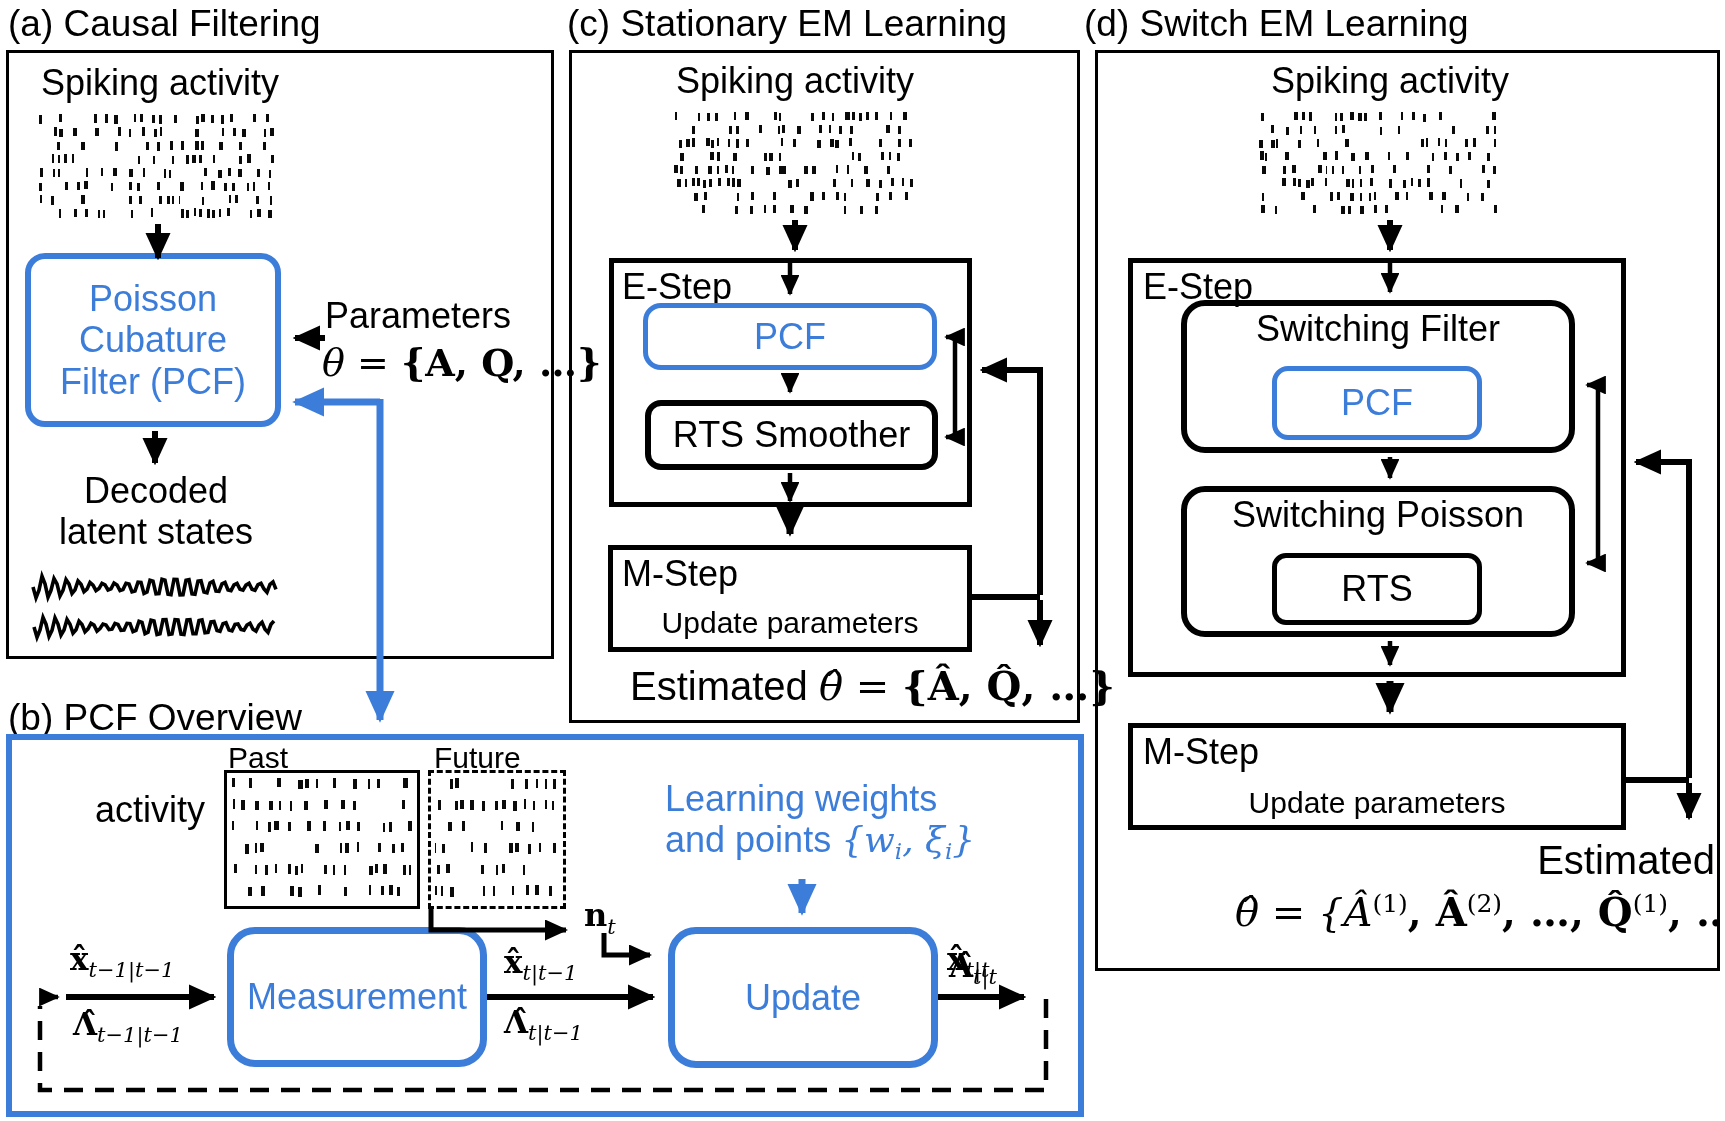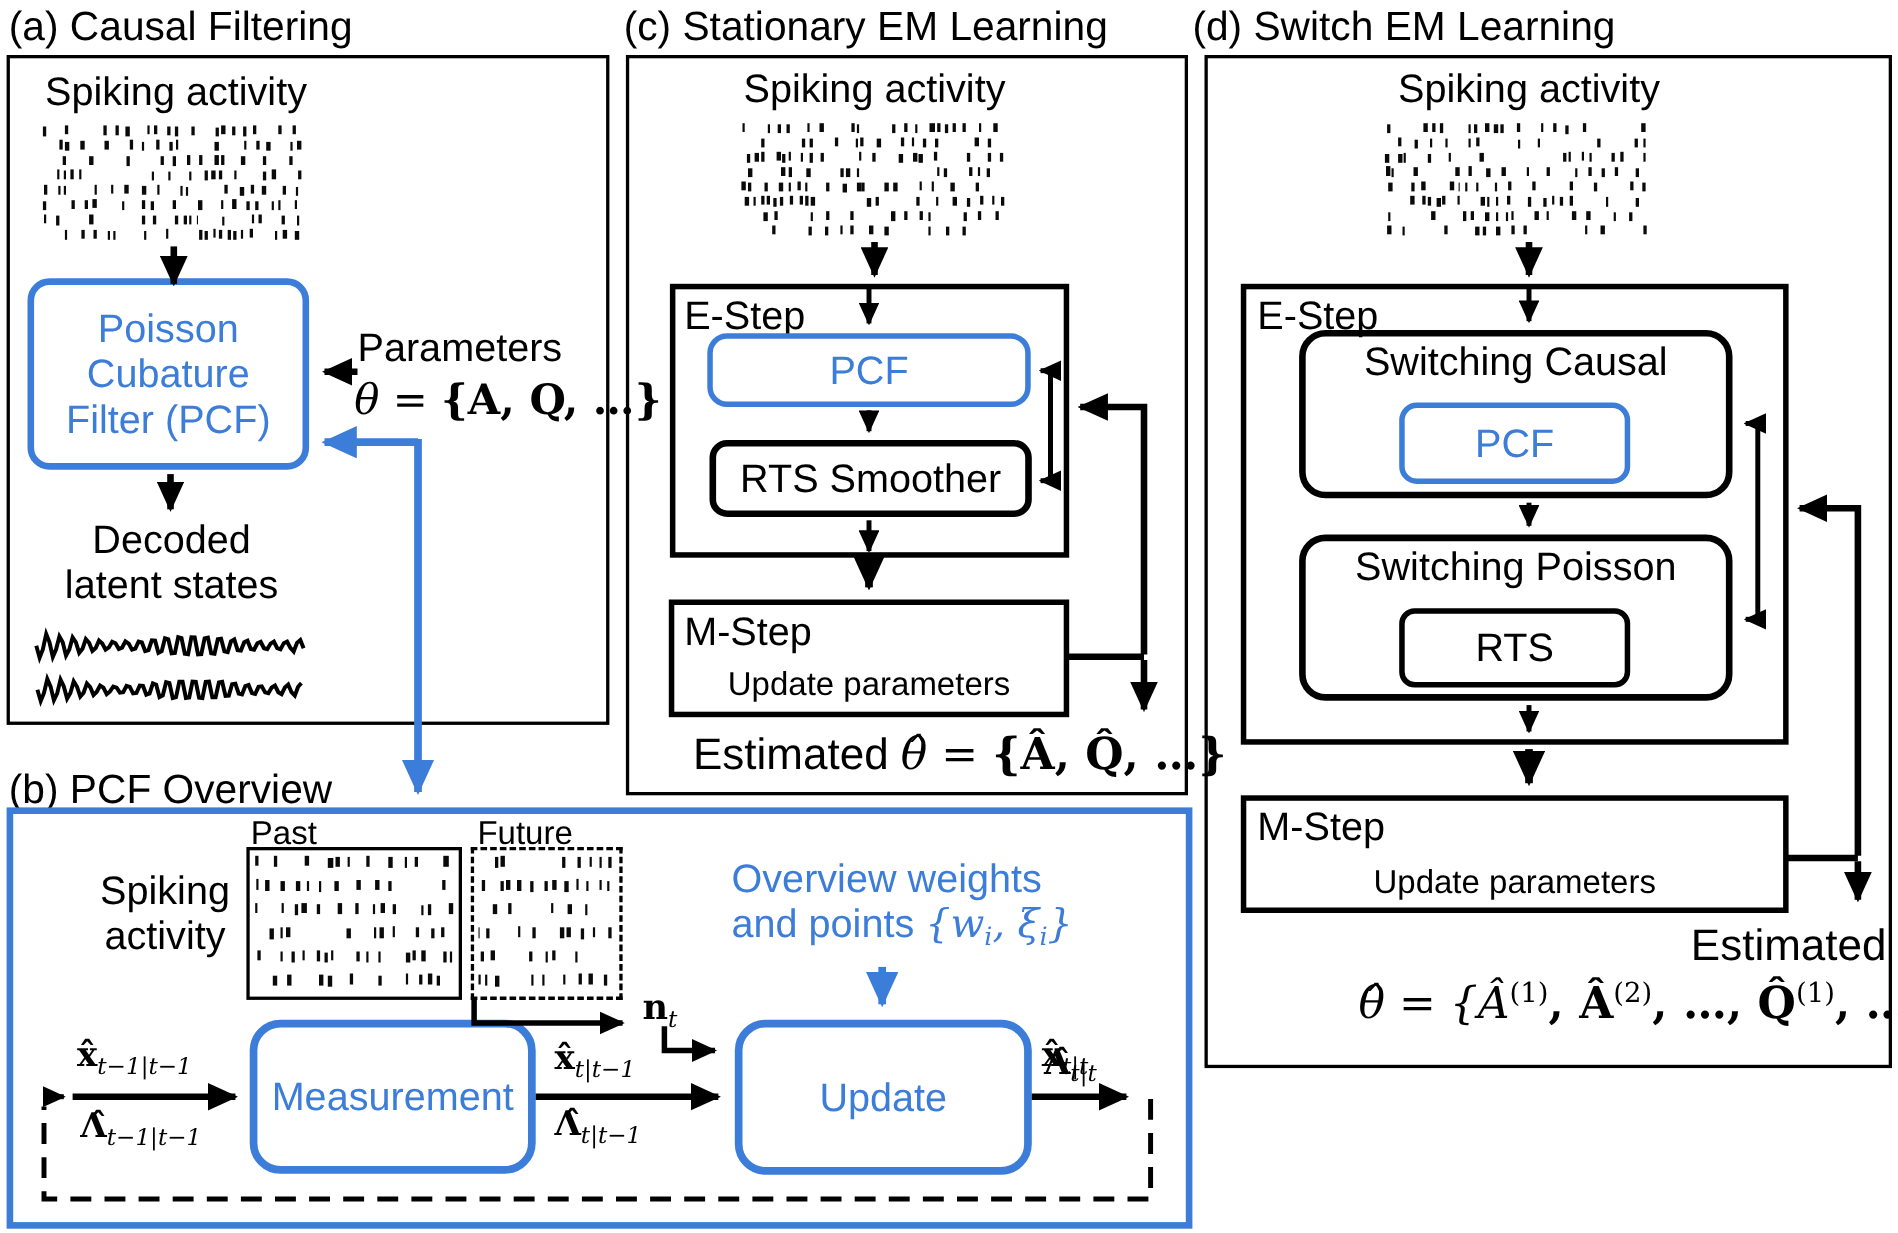--- a/index.html
+++ b/index.html
@@ -175,21 +175,20 @@
 
   <div class="abs t37" style="left:8px;top:697px">(b) PCF Overview</div>
 
   <div class="abs ctr" style="left:25px;top:470px;width:262px">
     <span class="block lbl">Decoded</span>
     <span class="block lbl">latent states</span>
   </div>
   <div class="abs" style="left:6px;top:734px;width:1078px;height:383px;border:6px solid var(--acc)"></div>
 
   <div class="abs ctr" style="left:55px;top:789px;width:190px">
-    <span class="block lbl">Spiking</span>
     <span class="block lbl">activity</span>
   </div>
 
   <div class="abs" style="left:228px;top:741px;font-size:30px">Past</div>
   <div class="abs" style="left:434px;top:741px;font-size:30px">Future</div>
   <div class="abs frame" style="left:224px;top:770px;width:196px;height:139px"></div>
   <div class="abs" style="left:428px;top:770px;width:138px;height:139px;border:3px dashed #000"></div>
   <div class="raster" style="left:229px;top:775px;width:186px;height:129px">
       <i style="left: 2.7px; top: 2.7px; width: 3.8px; height: 9.5px;"></i>
       <i style="left: 20px; top: 3.1px; width: 2.7px; height: 9.5px;"></i>
@@ -329,21 +328,21 @@
   </div>
 
   <div class="abs mlabel" style="left:504px;top:944px">
     <span class="base">x̂</span><sub>t|t−1</sub>
   </div>
   <div class="abs mlabel" style="left:504px;top:1004px">
     <span class="base">Λ̂</span><sub>t|t−1</sub>
   </div>
 
   <div class="abs" style="left:665px;top:778px;white-space:nowrap">
-    <span class="block lbl blue">Overview weights</span>
+    <span class="block lbl blue">Learning weights</span>
     <span class="block lbl blue"><span>and points </span><span class="mvar">{w</span><sub class="mvar" style="font-size:23px;vertical-align:-7px">i</sub><span class="mvar">, ξ</span><sub class="mvar" style="font-size:23px;vertical-align:-7px">i</sub><span class="mvar">}</span></span>
   </div>
 
   <div class="abs bluebox flexc" style="left:668px;top:927px;width:270px;height:141px;border-width:7px;border-radius:28px">
     <span class="block lbl blue">Update</span>
   </div>
 
   <div class="abs mlabel" style="left:947px;top:941px">
     <span class="base">x̂</span><sub>t|t</sub>
   </div>
@@ -605,21 +604,21 @@
       <i style="left: 127.2px; top: 94.6px; width: 3.1px; height: 8.2px;"></i>
       <i style="left: 182.6px; top: 95px; width: 2.5px; height: 8.2px;"></i>
       <i style="left: 197.2px; top: 94.6px; width: 3.5px; height: 8.2px;"></i>
       <i style="left: 236.4px; top: 95.2px; width: 2.5px; height: 8.2px;"></i>
     </div>
 
   <div class="abs thick" style="left:1128px;top:258px;width:498px;height:419px"></div>
   <div class="abs lbl" style="left:1143px;top:266px">E-Step</div>
 
   <div class="abs rbox" style="left:1181px;top:300px;width:394px;height:153px;border-radius:24px"></div>
-  <div class="abs lbl ctr" style="left:1181px;top:308px;width:394px">Switching Causal</div>
+  <div class="abs lbl ctr" style="left:1181px;top:308px;width:394px">Switching Filter</div>
   <div class="abs bluebox flexc" style="left:1272px;top:366px;width:210px;height:74px;border-width:5px;border-radius:16px">
     <span class="lbl blue">PCF</span>
   </div>
 
   <div class="abs rbox" style="left:1181px;top:486px;width:394px;height:151px;border-radius:24px"></div>
   <div class="abs lbl ctr" style="left:1181px;top:494px;width:394px">Switching Poisson</div>
   <div class="abs rbox flexc" style="left:1272px;top:553px;width:210px;height:72px;border-width:5px;border-radius:14px">
     <span class="lbl">RTS</span>
   </div>
 

